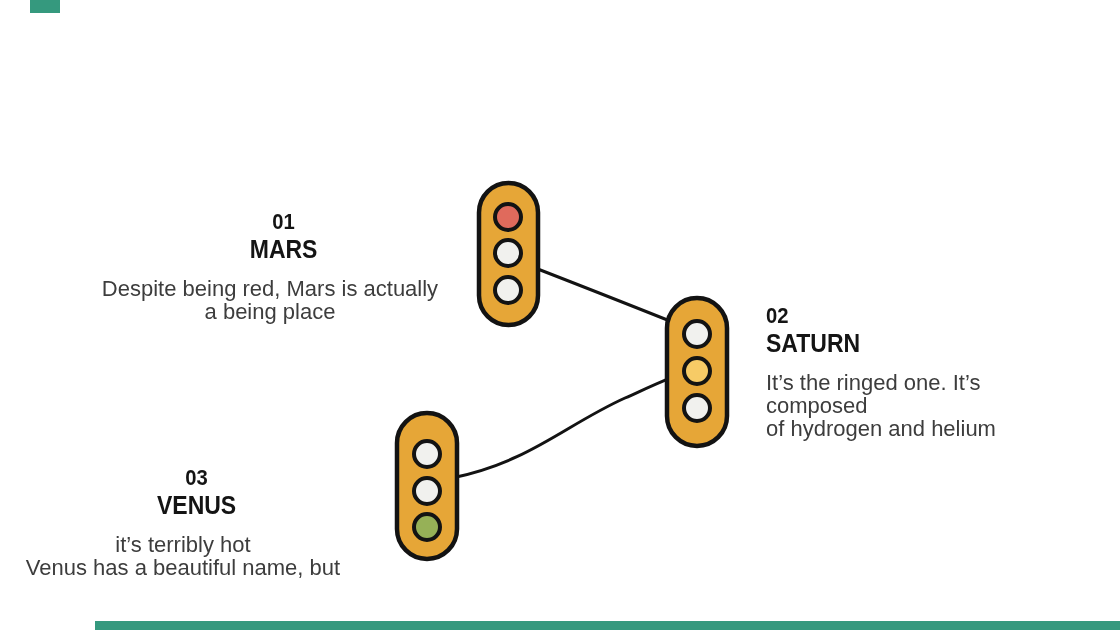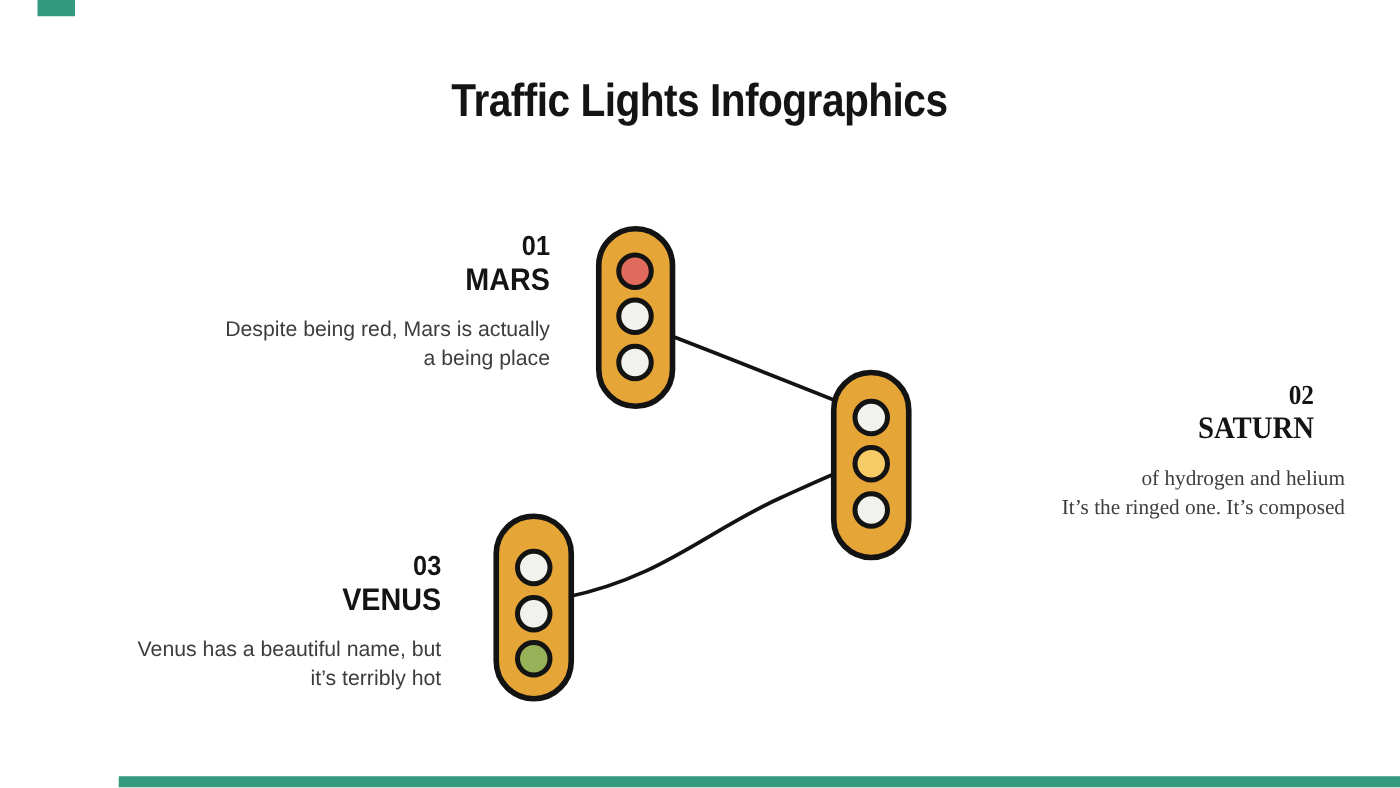--- a/index.html
+++ b/index.html
@@ -24,41 +24,38 @@
   
   .diagram { position:absolute; inset:0; z-index:1; }
   .connector { fill:none; stroke:#131313; stroke-width:3px; stroke-linecap:round; }
   .tl-body { stroke:#131313; stroke-width:4.5px; }
   .bulb { stroke:#131313; stroke-width:4px; }
 
   
   .item { position:absolute; z-index:2; }
   .item .num  { font-size:22px; line-height:25px; font-weight:bold; color:#141414; }
   .item .name { font-size:25px; line-height:30px; font-weight:bold; color:#141414; }
-  .item .desc { margin-top:13px; font-size:17px; line-height:23px; color:#3d3d3d; }
-  .item.right { text-align:right; }
-  .item.left  { text-align:right;font-family:Liberation Serif, serif; }
+  .item .desc { margin-top:13px; font-size:22px; line-height:23px; color:#3d3d3d; }
+  .item.right { text-align:center;margin-top:25px; }
+  .item.left  { text-align:left; }
   .item.right .num, .item.right .name { transform:scaleX(0.92); transform-origin:100% 50%; }
   .item.left  .num, .item.left  .name { transform:scaleX(0.92); transform-origin:0 50%; }
 
   .item-mars   { top:184px; right:680px; width:340px; }
   .item-saturn { top:303px; left:766px;  width:310px; }
   .item-venus  { top:440px; right:767px; width:340px; }
 </style>
 </head>
 <body>
 
 <div class="slide">
 
   <div class="decor-tab"></div>
   <div class="decor-bar"></div>
 
-  <div class="title-wrap">
-    <span class="title-text">Traffic Lights Infographics</span>
-  </div>
 
   <svg class="diagram" width="1120" height="630" viewBox="0 0 1120 630">
 
     <path class="connector" d="M530,266 Q610,297 705,335" stroke="#131313"></path>
     <path class="connector" d="M452,478 C530,462 565,425 625,398 S672,376 705,370" stroke="#131313"></path>
 
     <g>
       <rect class="tl-body" x="479" y="183" width="59" height="142" rx="29.5" fill="#e6a637" stroke="#131313"></rect>
       <circle class="bulb" cx="508" cy="217" r="13" fill="#e06a5c"></circle>
       <circle class="bulb" cx="508" cy="253" r="13" fill="#f1f1ee"></circle>
@@ -86,27 +83,27 @@
     <div class="desc">
       <div>Despite being red, Mars is actually</div>
       <div>a being place</div>
     </div>
   </div>
 
   <div class="item item-saturn left">
     <div class="num">02</div>
     <div class="name">SATURN</div>
     <div class="desc">
+      <div>It’s the ringed one. It’s composed</div>
       <div>of hydrogen and helium</div>
-      <div>It’s the ringed one. It’s composed</div>
     </div>
   </div>
 
   <div class="item item-venus right">
     <div class="num">03</div>
     <div class="name">VENUS</div>
     <div class="desc">
+      <div>it’s terribly hot</div>
       <div>Venus has a beautiful name, but</div>
-      <div>it’s terribly hot</div>
     </div>
   </div>
 
 </div>
 
 </body></html>

